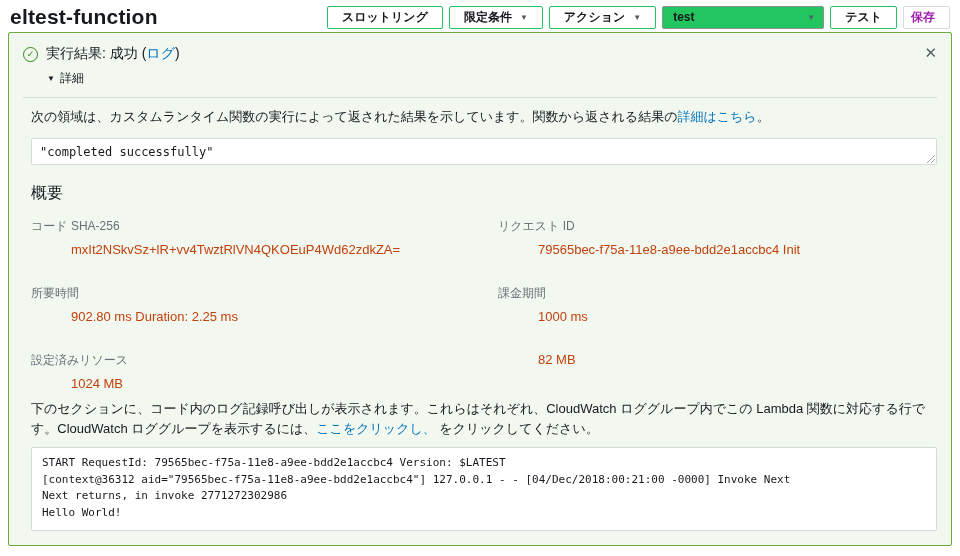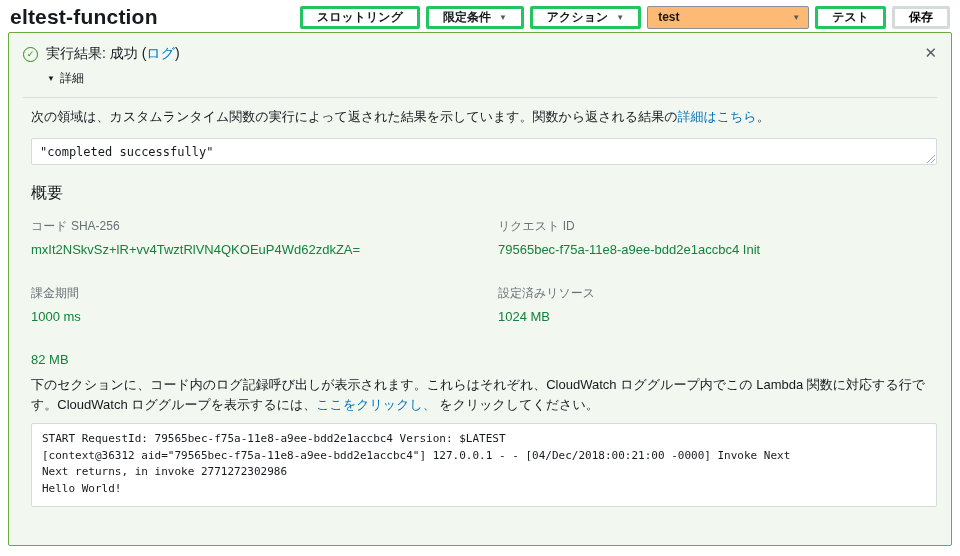--- a/index.html
+++ b/index.html
@@ -13,30 +13,30 @@
   
   .header {
     display: flex; align-items: center;
     height: 32px; padding: 2px 10px 0 10px;
   }
   .page-title { font-size: 21px; font-weight: 700; flex: 1 1 auto; letter-spacing: .2px; }
   .hdr-controls { display: flex; align-items: center; gap: 6px; }
   .btn {
     display: inline-flex; align-items: center; justify-content: flex-start; gap: 8px;
     height: 23px; padding: 0 14px;
-    background: #fff; border: 3px solid #22c55e; border-radius: 2px;
+    background: #fff; border: 1px solid #22c55e; border-radius: 2px;
     font-size: 12px; font-weight: 700; color: #16191f;
     cursor: pointer; white-space: nowrap;
   }
   .btn .caret { font-size: 8px; color: #545b64; }
-  .btn.disabled { color: #000000; border-color: #d5dbdb; cursor: default; }
+  .btn.disabled { color: #a21caf; border-color: #d5dbdb; cursor: default; padding-left: 7px; }
   .select {
     display: inline-flex; align-items: center; justify-content: space-between;
     width: 162px; height: 23px; padding: 0 8px 0 10px;
-    background: #fdba74; border: 1px solid #879196; border-radius: 2px;
+    background: #22c55e; border: 1px solid #879196; border-radius: 2px;
     font-size: 12px; font-weight: 700; cursor: pointer;
   }
   .select .caret { font-size: 8px; color: #545b64; }
 
   
   .banner {
     position: relative;
     margin: 0 8px 8px 8px;
     min-height: 514px;
     background: #f2f8f0;
@@ -78,21 +78,21 @@
   }
 
   .section-heading { font-size: 16px; font-weight: 400; margin: 18px 0 0 8px; }
 
   .summary-grid {
     display: grid; grid-template-columns: 1fr 1fr; column-gap: 24px; row-gap: 20px;
     margin: 14px 0 0 8px;
     gap: 28px;
   }
   .field-label { font-size: 12px; color: #687078; margin-bottom: 7px; }
-  .field-value { font-size: 13px; color: #15803d; }
+  .field-value { font-size: 13px; color: #c2410c; margin-left: 40px; }
 
   .log-desc { font-size: 13px; margin: 8px 0 0 8px; line-height: 1.55; }
 
   .log-box { padding: 7px 10px 9px 10px; }
   .log-line {
     font-family: "DejaVu Sans Mono", "Liberation Mono", monospace;
     font-size: 11px; line-height: 16.5px; white-space: pre;
   }
 </style>
 </head>
@@ -151,20 +151,24 @@
   <div class="summary-grid">
     <div>
       <div class="field-label">コード SHA-256</div>
       <div class="field-value">mxIt2NSkvSz+lR+vv4TwztRlVN4QKOEuP4Wd62zdkZA=</div>
     </div>
     <div>
       <div class="field-label">リクエスト ID</div>
       <div class="field-value">79565bec-f75a-11e8-a9ee-bdd2e1accbc4 Init</div>
     </div>
     <div>
+      <div class="field-label">所要時間</div>
+      <div class="field-value">902.80 ms Duration: 2.25 ms</div>
+    </div>
+    <div>
       <div class="field-label">課金期間</div>
       <div class="field-value">1000 ms</div>
     </div>
     <div>
       <div class="field-label">設定済みリソース</div>
       <div class="field-value">1024 MB</div>
     </div>
     <div>
       <div class="field-value">82 MB</div>
     </div>

